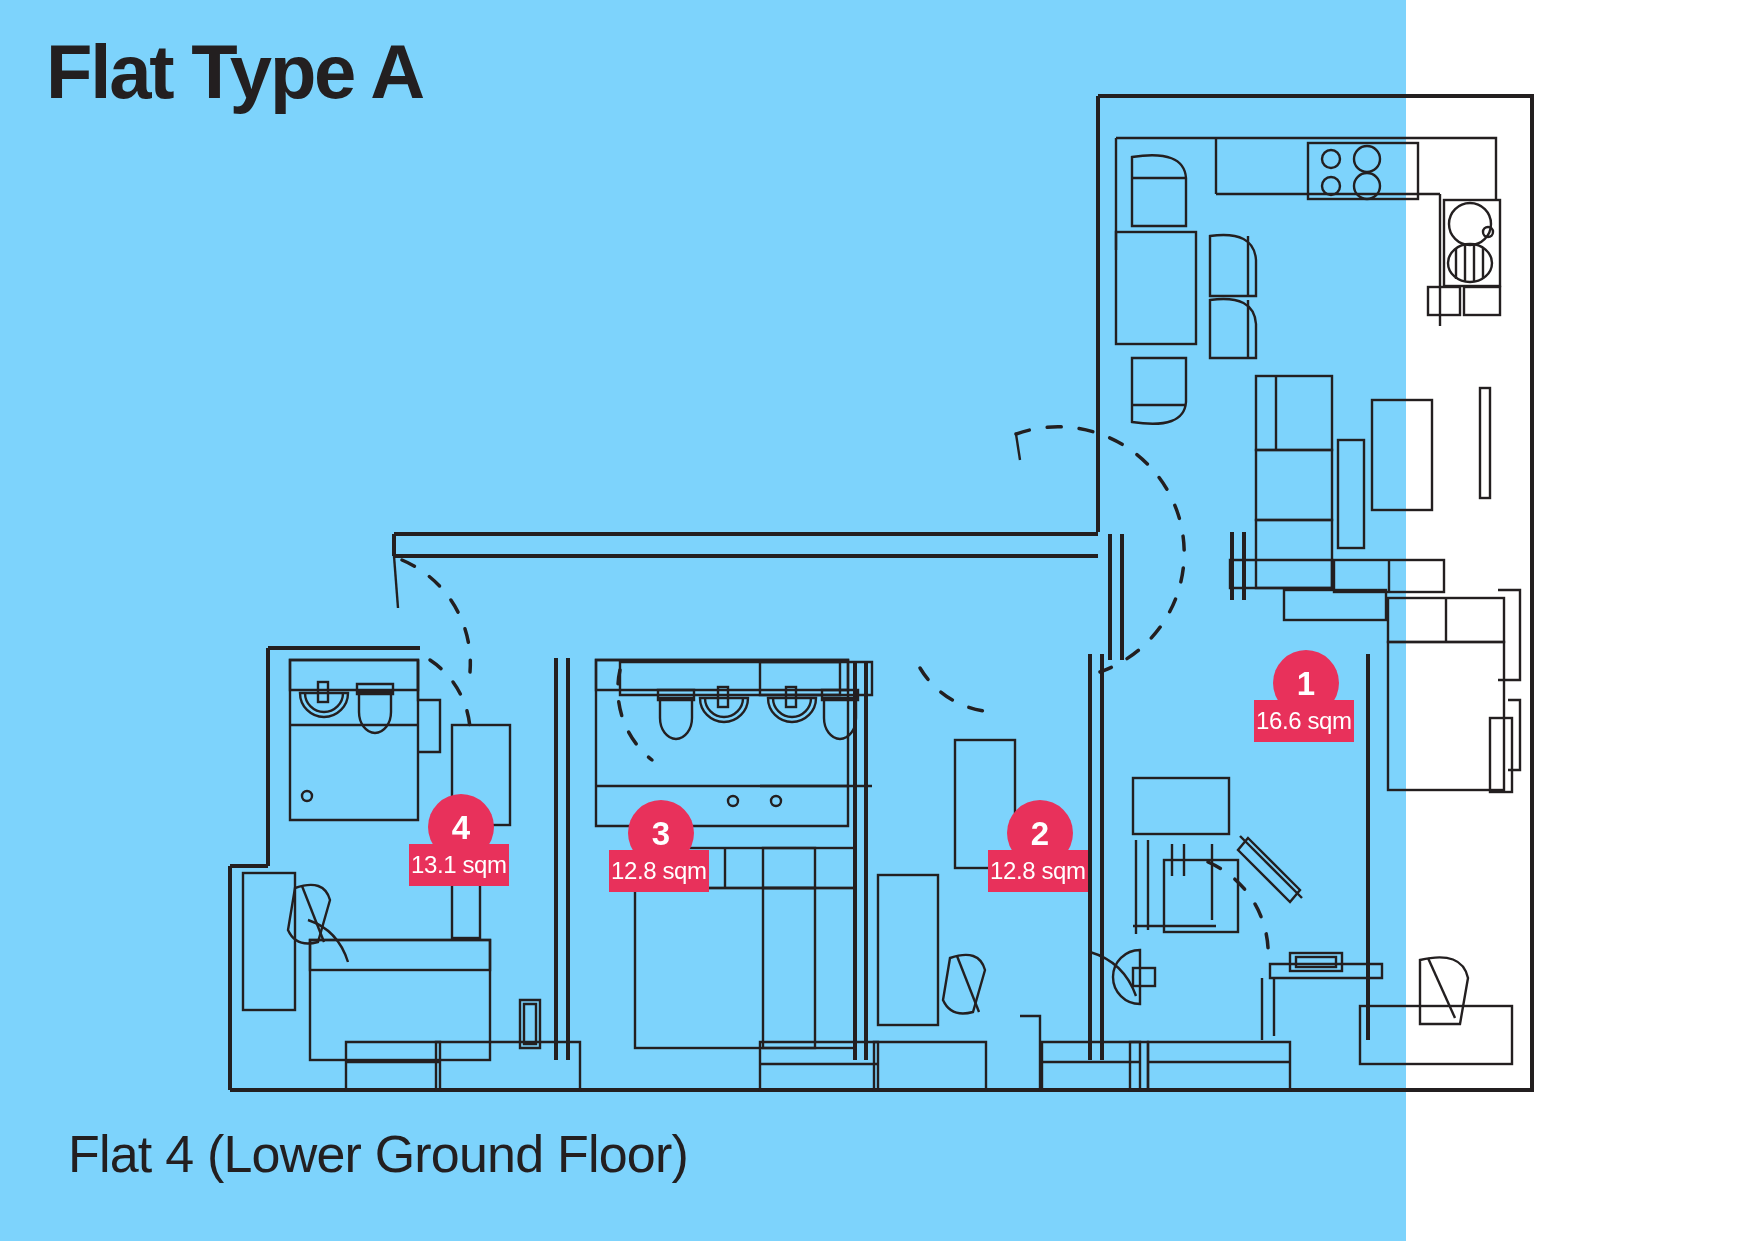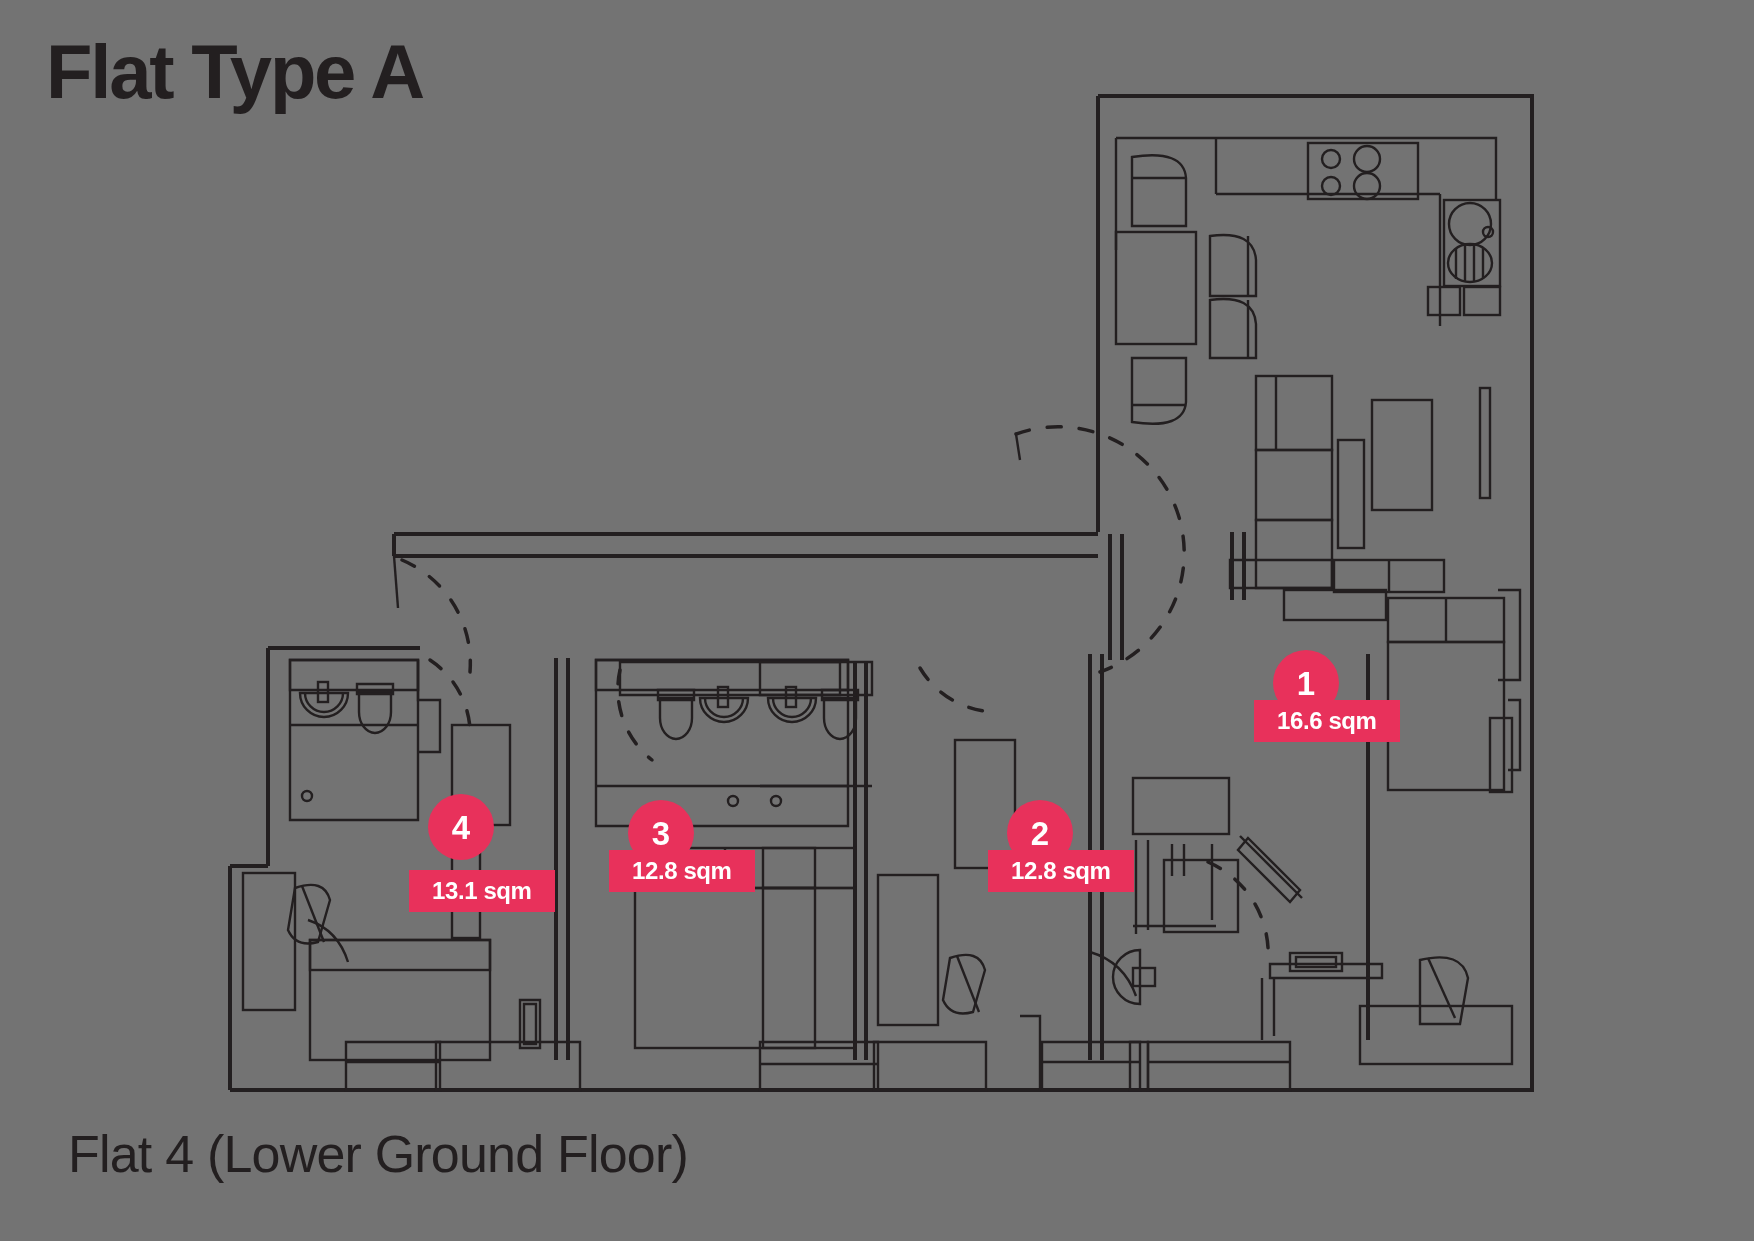--- a/index.html
+++ b/index.html
@@ -5,23 +5,23 @@
   * { box-sizing: border-box; }
   html, body {
     margin: 0; padding: 0;
     width: 1754px; height: 1241px;
     background: #ffffff;
     font-family: "Liberation Sans", sans-serif;
     overflow: hidden;
   }
   #page {
     position: relative;
-    width: 1754px;
+    width: 1406px;
     height: 1241px;
-    background: #737373;
+    background: #7dd3fc;
   }
   #title {
     position: absolute;
     left: 46px;
     top: 34px;
     font-size: 76px;
     font-weight: bold;
     letter-spacing: -2.2px;
     color: #231f20;
     line-height: 1;
@@ -66,25 +66,25 @@
     display: flex;
     align-items: center;
     justify-content: center;
     line-height: 1;
   }
   .pin .tag {
     position: absolute;
     left: -52px;
     top: -16px;
     height: 42px;
-    padding: 0 23px;
+    padding: 0 2px;
     background: var(--accent, #E8315B);
     color: #ffffff;
     font-size: 24px;
-    font-weight: bold;
+    font-weight: normal;
     letter-spacing: -0.4px;
     display: flex;
     align-items: center;
     justify-content: center;
     white-space: nowrap;
     line-height: 1;
   }
 </style>
 </head>
 <body>
@@ -334,18 +334,18 @@
     <div class="tag" style="background: rgb(232, 49, 91);">12.8 sqm</div>
   </div>
 
   <div class="pin" style="left:661px; top:866px;">
     <div class="bubble" style="background: rgb(232, 49, 91);">3</div>
     <div class="tag" style="background: rgb(232, 49, 91);">12.8 sqm</div>
   </div>
 
   <div class="pin" style="left:461px; top:860px;">
     <div class="bubble" style="background: rgb(232, 49, 91);">4</div>
-    <div class="tag" style="background: rgb(232, 49, 91); margin-top: 26px;">13.1 sqm</div>
+    <div class="tag" style="background: rgb(232, 49, 91);">13.1 sqm</div>
   </div>
 
   <div id="caption">Flat  4 (Lower Ground Floor)</div>
 
 </div>
 
 </body></html>

